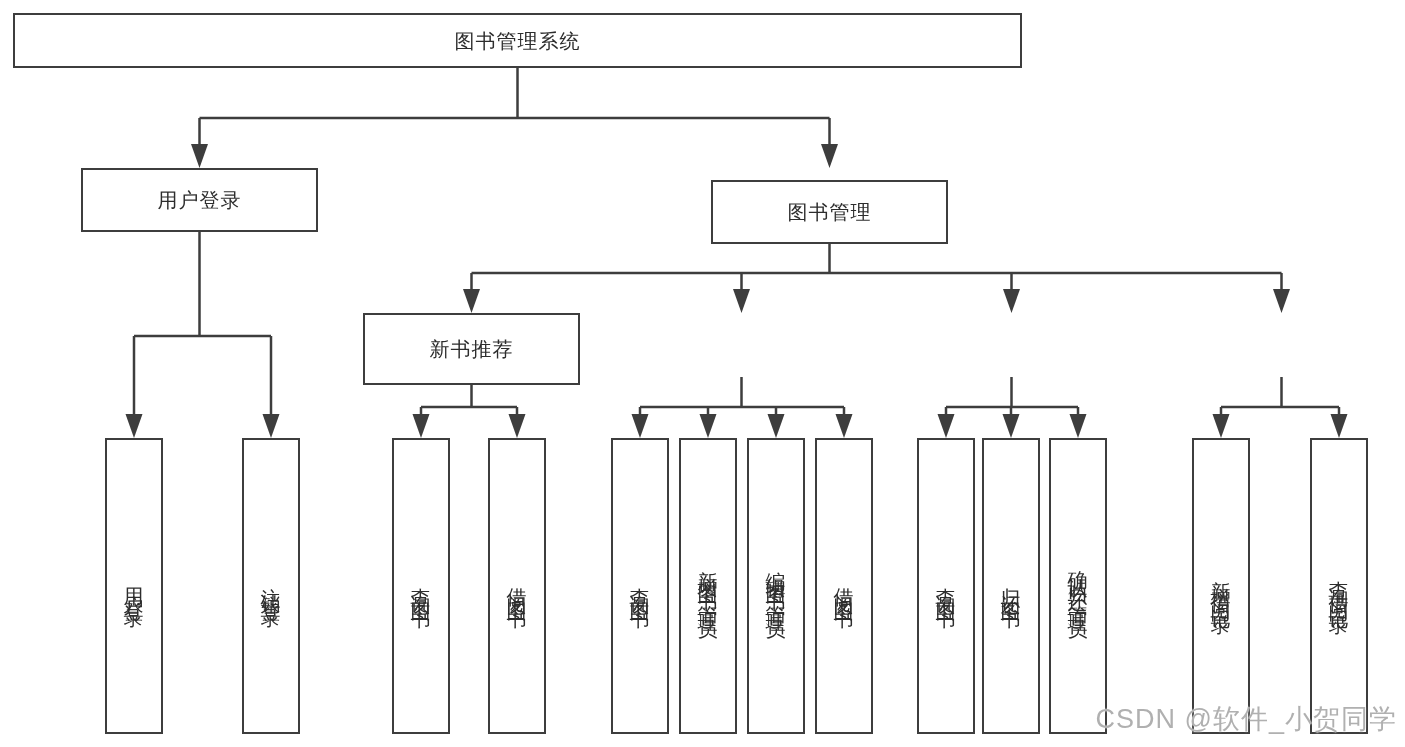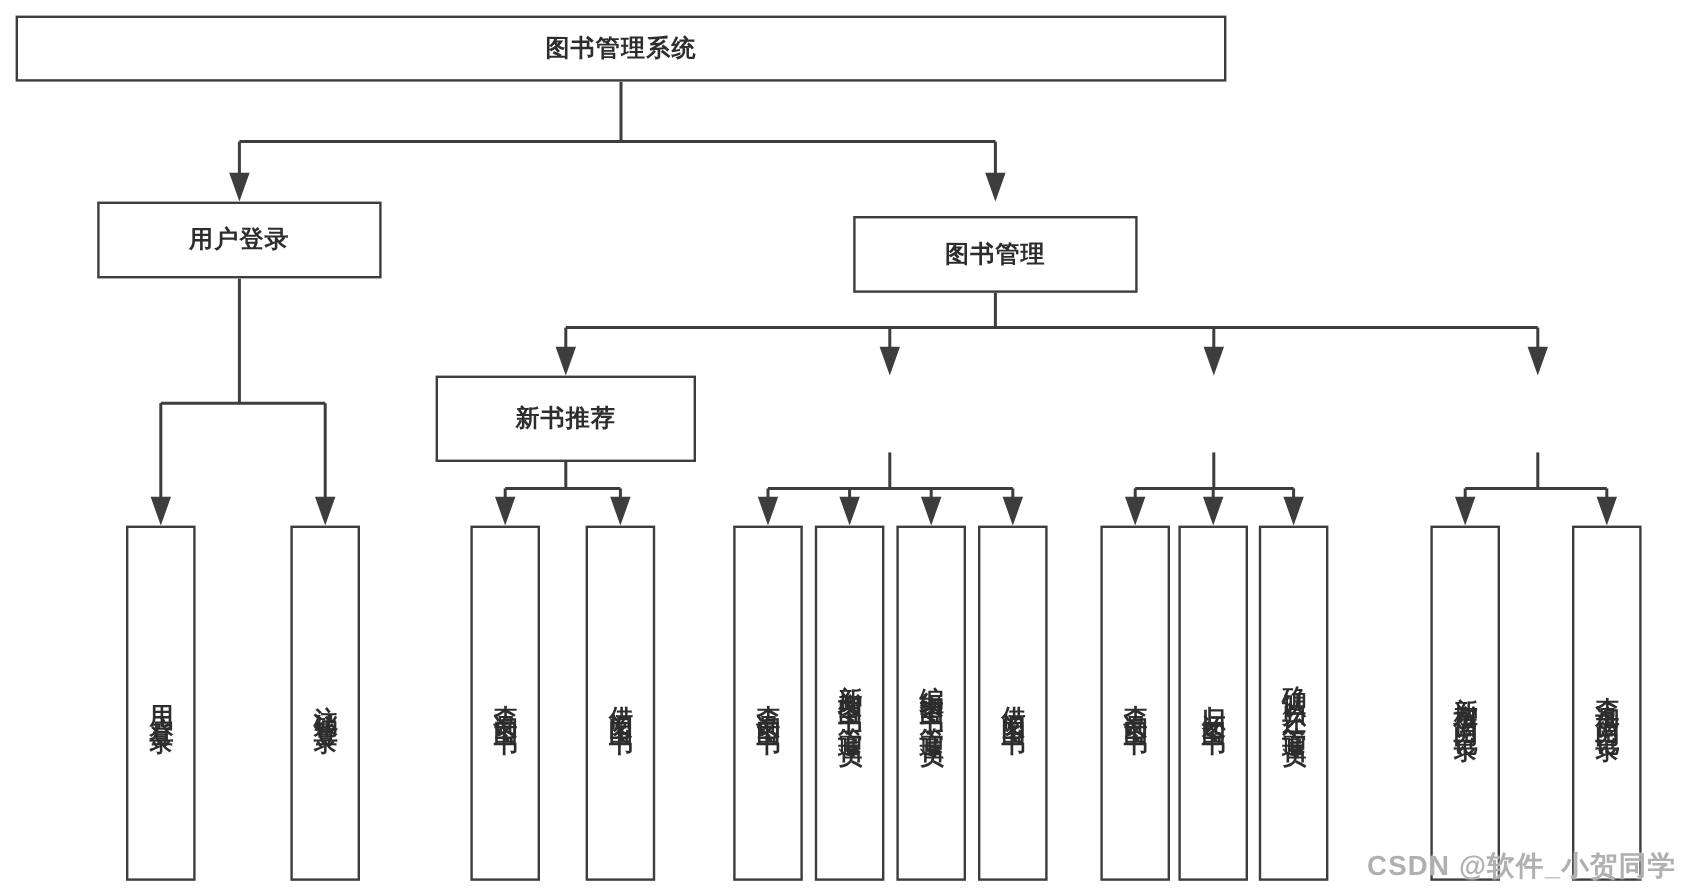--- a/index.html
+++ b/index.html
@@ -7,21 +7,20 @@
     padding: 0;
     background: #ffffff;
     font-family: "Liberation Sans", "DejaVu Sans", sans-serif;
   }
   .stage {
     position: relative;
     width: 1405px;
     height: 747px;
     background: #ffffff;
     overflow: hidden;
-    font-weight: bold;
   }
   .connectors {
     position: absolute;
     left: 0;
     top: 0;
     width: 1405px;
     height: 747px;
     pointer-events: none;
   }
   .node {
@@ -47,21 +46,21 @@
     white-space: nowrap;
   }
   
   .lvl2 { top: 168px; width: 237px; height: 64px; }
   .lvl3 { top: 313px; width: 217px; height: 72px; }
   .leaf { top: 438px; width: 58px; height: 296px; }
   .watermark {
     position: absolute;
     right: 8px;
     bottom: 10px;
-    font-size: 23px;
+    font-size: 27px;
     color: #b0b0b0;
     letter-spacing: 1px;
     text-shadow: 0 0 2px #ffffff;
     white-space: nowrap;
   }
 </style>
 </head>
 <body>
 
 <div class="stage">

